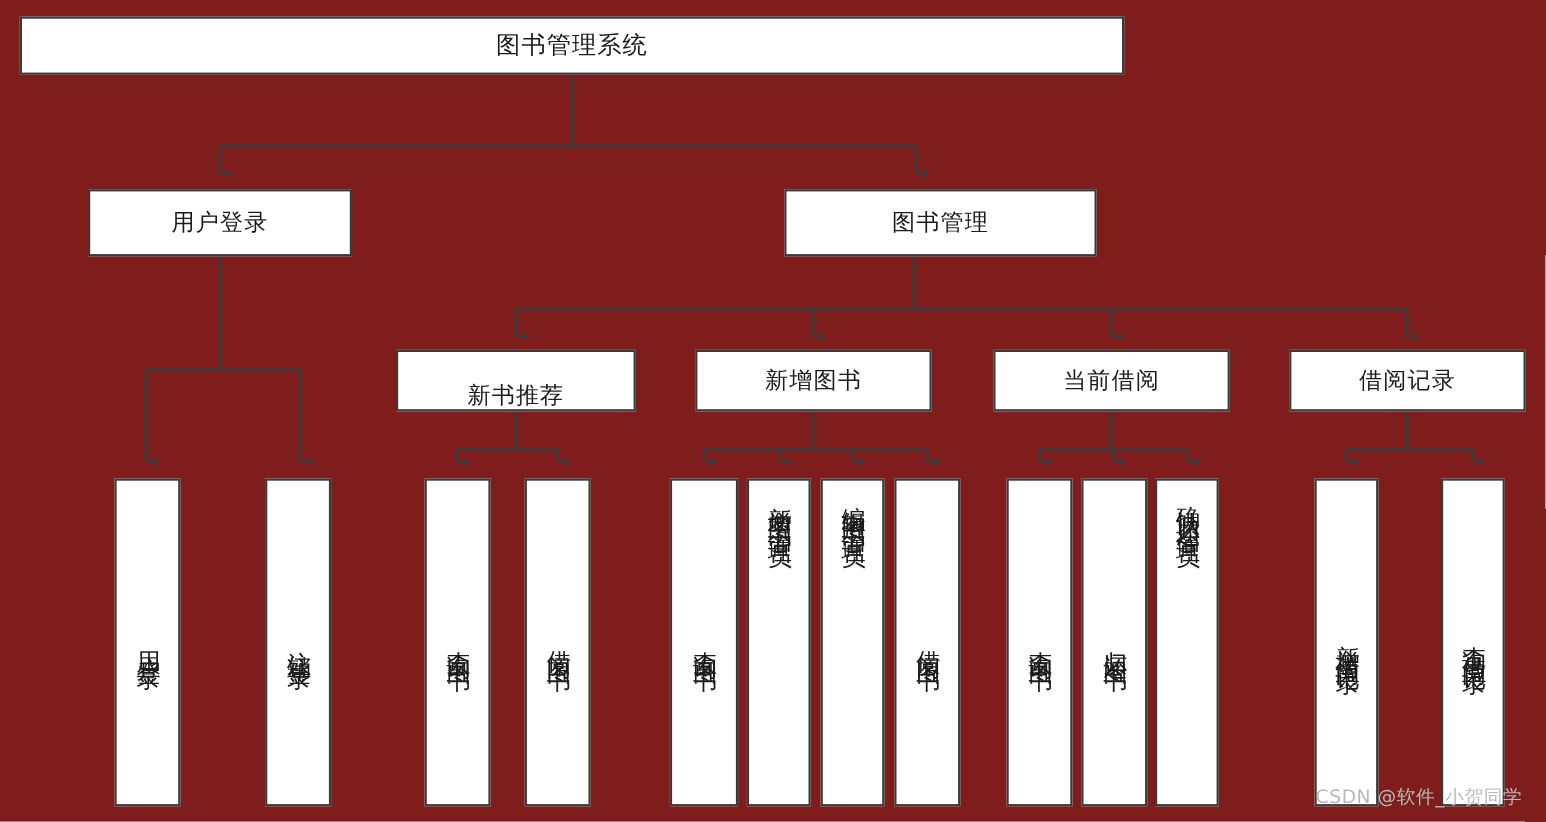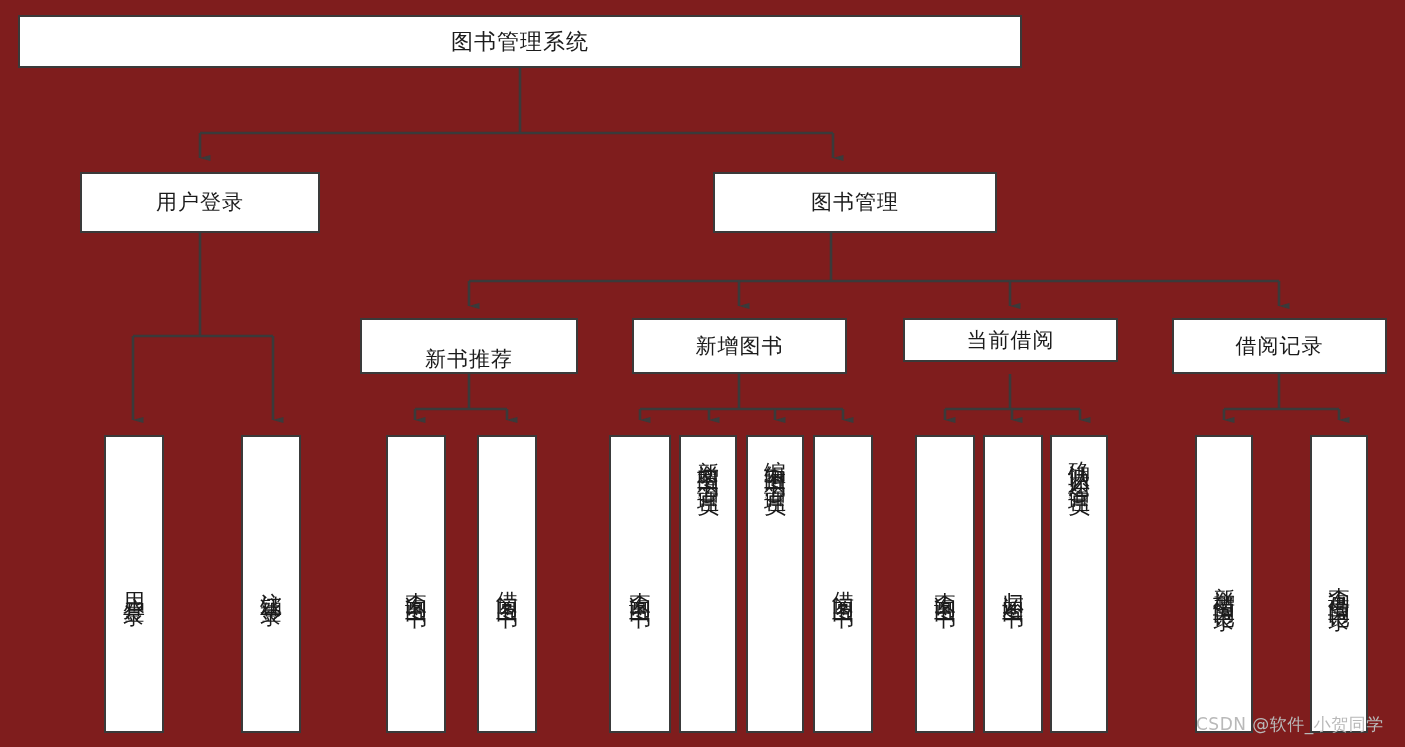--- a/index.html
+++ b/index.html
@@ -140,21 +140,21 @@
   <div class="node horiz" style="left:713px; top:172px; width:284px; height:61px;">
     <span class="node-label">图书管理</span>
   </div>
 
   <div class="node horiz" style="left:360px; top:318px; width:218px; height:56px;align-items:flex-end;">
     <span class="node-label">新书推荐</span>
   </div>
   <div class="node horiz" style="left:632px; top:318px; width:215px; height:56px;">
     <span class="node-label">新增图书</span>
   </div>
-  <div class="node horiz" style="left:903px; top:318px; width:215px; height:44px;font-family:Liberation Serif, serif;">
+  <div class="node horiz" style="left:903px; top:318px; width:215px; height:56px;font-family:Liberation Serif, serif;">
     <span class="node-label">当前借阅</span>
   </div>
   <div class="node horiz" style="left:1172px; top:318px; width:215px; height:56px;">
     <span class="node-label">借阅记录</span>
   </div>
 
   <div class="node vert centered" style="left:104px; top:435px; width:60px; height:298px;">
     <span class="node-label">用户登录</span>
   </div>
   <div class="node vert centered" style="left:241px; top:435px; width:60px; height:298px;">

